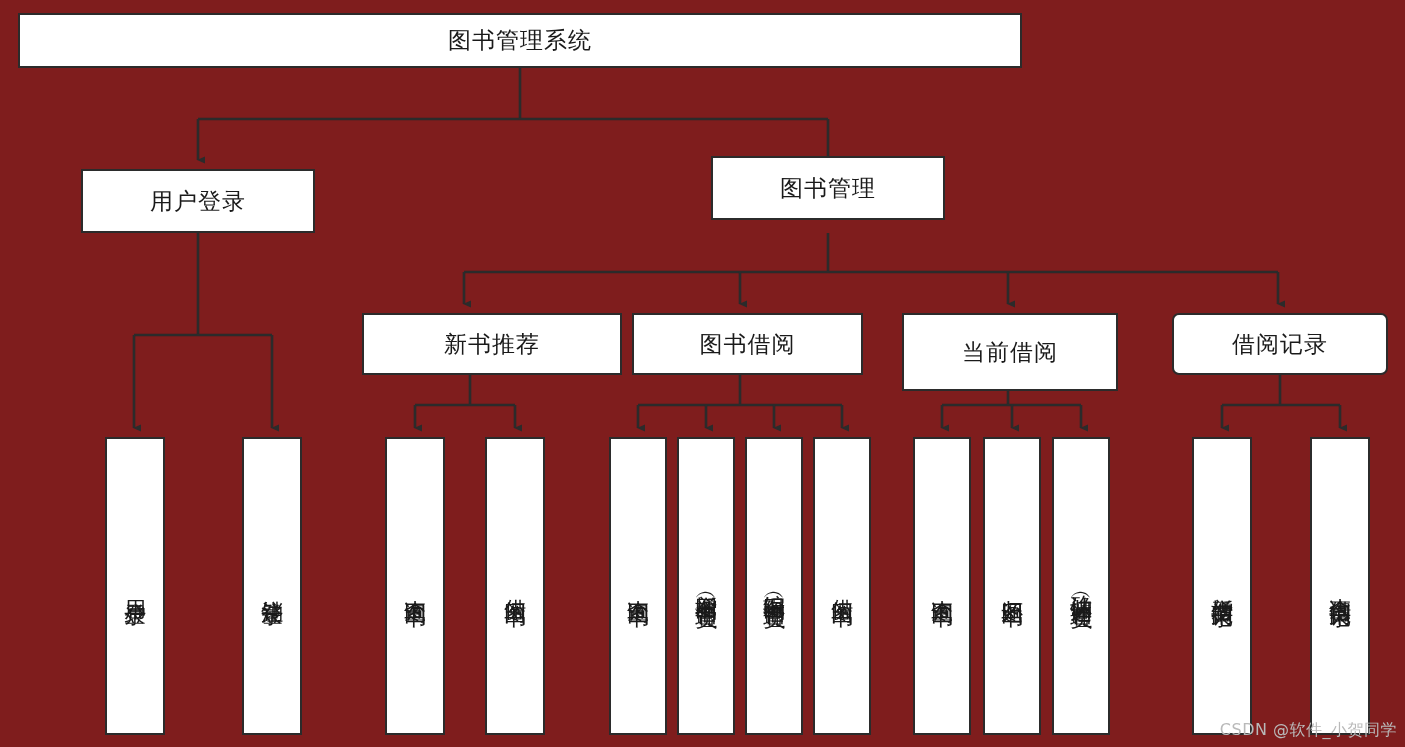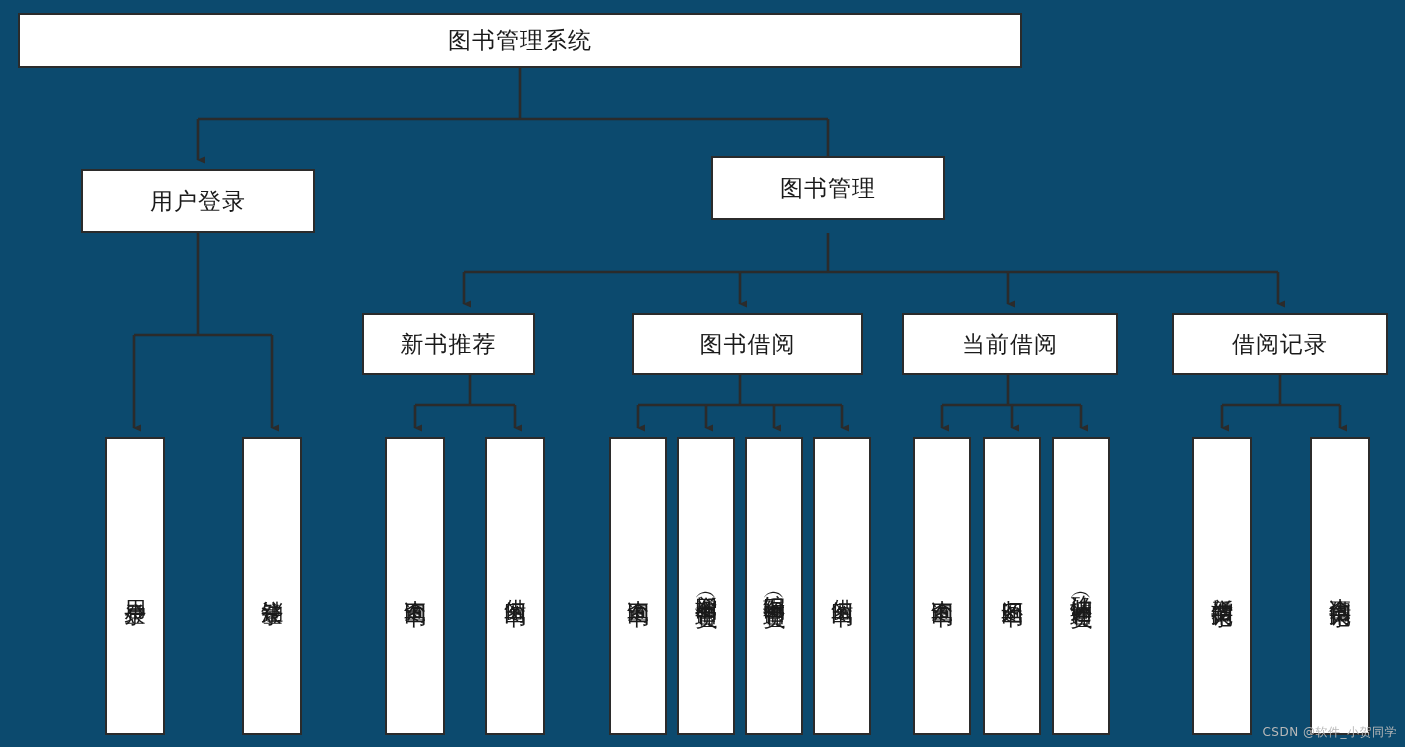--- a/index.html
+++ b/index.html
@@ -8,21 +8,21 @@
     padding: 0;
     background: #ffffff;
   }
   body {
     font-family: "DejaVu Sans", "Liberation Sans", sans-serif;
   }
   #canvas {
     position: relative;
     width: 1405px;
     height: 747px;
-    background: #0c4a6e;
+    background: #7f1d1d;
     overflow: hidden;
   }
   svg#edges {
     position: absolute;
     left: 0;
     top: 0;
     width: 1405px;
     height: 747px;
     pointer-events: none;
   }
@@ -52,21 +52,21 @@
     display: block;
   }
   .node .label {
     display: block;
     white-space: nowrap;
   }
   .watermark {
     position: absolute;
     right: 8px;
     bottom: 6px;
-    font-size: 12px;
+    font-size: 16px;
     color: #b9b9b9;
     letter-spacing: 0.5px;
     white-space: nowrap;
     user-select: none;
   }
 </style>
 </head>
 <body>
 
 <div id="canvas">
@@ -129,30 +129,30 @@
     <span class="label">图书管理系统</span>
   </div>
 
   <div class="node horiz" style="left: 81px; top: 169px; width: 234px; height: 64px;">
     <span class="label">用户登录</span>
   </div>
   <div class="node horiz" style="left: 711px; top: 156px; width: 234px; height: 64px;">
     <span class="label">图书管理</span>
   </div>
 
-  <div class="node horiz" style="left: 362px; top: 313px; width: 173px; height: 62px;">
+  <div class="node horiz" style="left: 362px; top: 313px; width: 260px; height: 62px;">
     <span class="label">新书推荐</span>
   </div>
   <div class="node horiz" style="left: 632px; top: 313px; width: 231px; height: 62px;">
     <span class="label">图书借阅</span>
   </div>
-  <div class="node horiz" style="left: 902px; top: 313px; width: 216px; height: 62px;">
+  <div class="node horiz" style="left: 902px; top: 313px; width: 216px; height: 78px;">
     <span class="label">当前借阅</span>
   </div>
-  <div class="node horiz" style="left: 1172px; top: 313px; width: 216px; height: 62px;">
+  <div class="node horiz" style="left: 1172px; top: 313px; width: 216px; height: 62px; border-radius: 7px;">
     <span class="label">借阅记录</span>
   </div>
 
   <div class="node vert" style="left: 105px; top: 437px; width: 60px; height: 298px;">
     <span class="vtext">用户登录</span>
   </div>
   <div class="node vert" style="left: 242px; top: 437px; width: 60px; height: 298px;">
     <span class="vtext">注销登录</span>
   </div>
 

